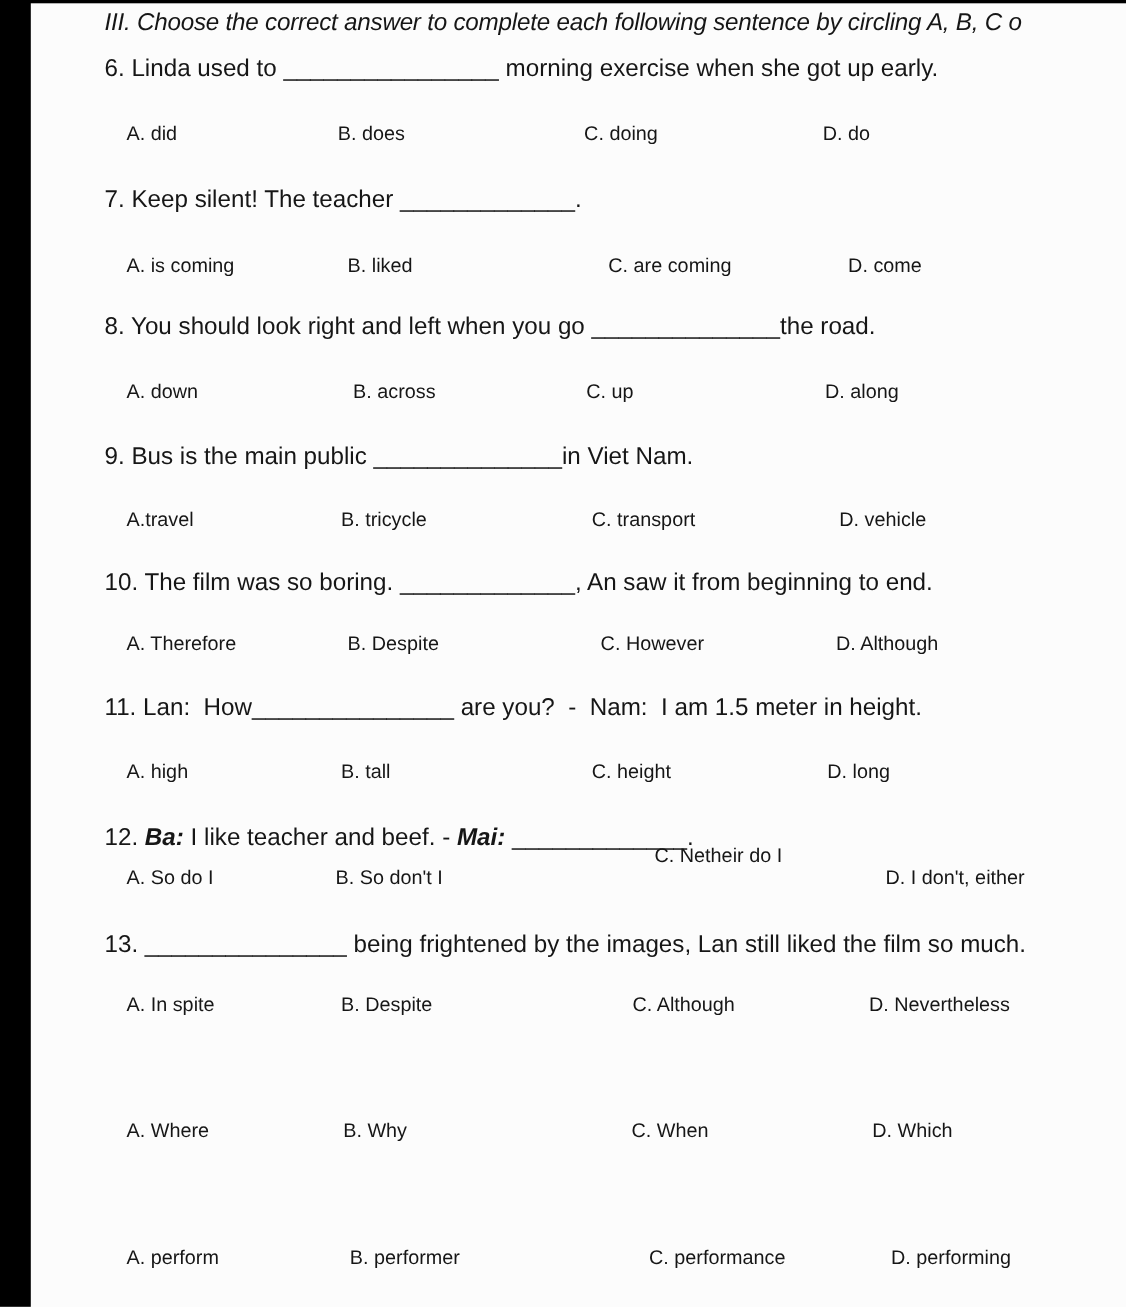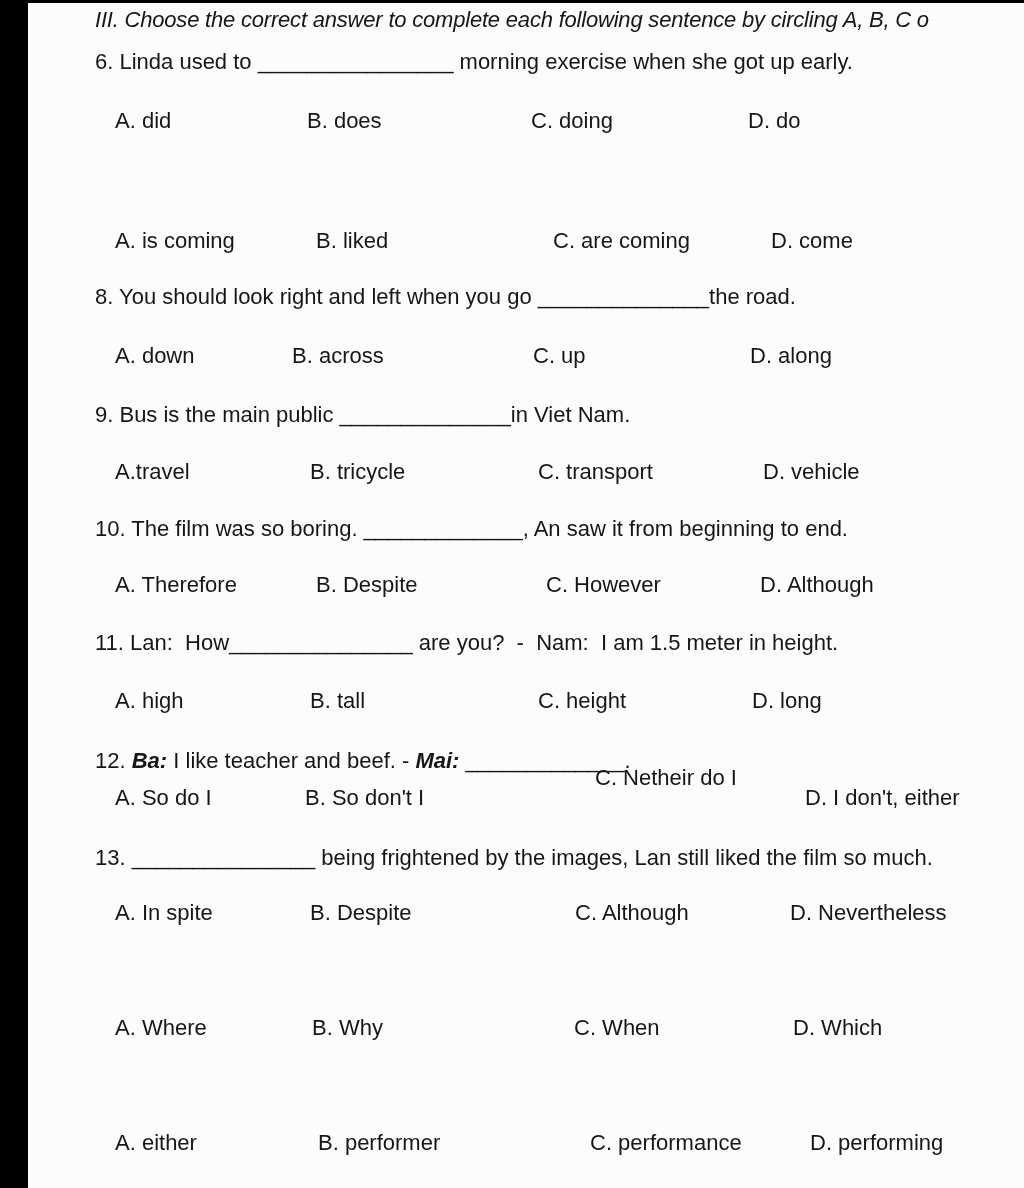--- a/index.html
+++ b/index.html
@@ -21,46 +21,47 @@
     line-height:28px;
   }
   .heading {
     left:95px; top:6px;
     width:929px;
     overflow:hidden;
     font-weight:normal; font-style:italic;
     letter-spacing:-0.2px;
   }
   .q { left:95px; }
-  .opt { position:absolute; white-space:pre; font-size:22px; line-height:28px; }
+  .opt { position:absolute; white-space:pre; font-size:18px; line-height:28px; }
   .bi { font-weight:bold; font-style:italic;margin-top:28px; }
 </style>
 </head>
 <body>
 
 <div class="page">
   <div class="top-line"></div>
   <div class="left-bar"></div>
 
   <div class="line heading">III. Choose the correct answer to complete each following sentence by circling A, B, C o</div>
 
   <div class="line q" style="top:48px">6. Linda used to ________________ morning exercise when she got up early.</div>
   <span class="opt" style="left:115px; top:107px">A. did</span>
   <span class="opt" style="left:307px; top:107px">B. does</span>
   <span class="opt" style="left:531px; top:107px">C. doing</span>
   <span class="opt" style="left:748px; top:107px">D. do</span>
 
+  <div class="line q" style="top:167px">7. Keep silent! The teacher _____________.</div>
   <span class="opt" style="left:115px; top:227px">A. is coming</span>
   <span class="opt" style="left:316px; top:227px">B. liked</span>
   <span class="opt" style="left:553px; top:227px">C. are coming</span>
   <span class="opt" style="left:771px; top:227px">D. come</span>
 
   <div class="line q" style="top:283px">8. You should look right and left when you go ______________the road.</div>
   <span class="opt" style="left:115px; top:342px">A. down</span>
-  <span class="opt" style="left:292px; top:342px">B. across</span>
+  <span class="opt" style="left:321px; top:342px">B. across</span>
   <span class="opt" style="left:533px; top:342px">C. up</span>
   <span class="opt" style="left:750px; top:342px">D. along</span>
 
   <div class="line q" style="top:401px">9. Bus is the main public ______________in Viet Nam.</div>
   <span class="opt" style="left:115px; top:458px">A.travel</span>
   <span class="opt" style="left:310px; top:458px">B. tricycle</span>
   <span class="opt" style="left:538px; top:458px">C. transport</span>
   <span class="opt" style="left:763px; top:458px">D. vehicle</span>
 
   <div class="line q" style="top:515px">10. The film was so boring. _____________, An saw it from beginning to end.</div>
@@ -85,17 +86,17 @@
   <span class="opt" style="left:115px; top:899px">A. In spite</span>
   <span class="opt" style="left:310px; top:899px">B. Despite</span>
   <span class="opt" style="left:575px; top:899px">C. Although</span>
   <span class="opt" style="left:790px; top:899px">D. Nevertheless</span>
 
   <span class="opt" style="left:115px; top:1014px">A. Where</span>
   <span class="opt" style="left:312px; top:1014px">B. Why</span>
   <span class="opt" style="left:574px; top:1014px">C. When</span>
   <span class="opt" style="left:793px; top:1014px">D. Which</span>
 
-  <span class="opt" style="left:115px; top:1129px">A. either</span>
+  <span class="opt" style="left:115px; top:1129px">A. perform</span>
   <span class="opt" style="left:318px; top:1129px">B. performer</span>
   <span class="opt" style="left:590px; top:1129px">C. performance</span>
   <span class="opt" style="left:810px; top:1129px">D. performing</span>
 </div>
 
 </body></html>

